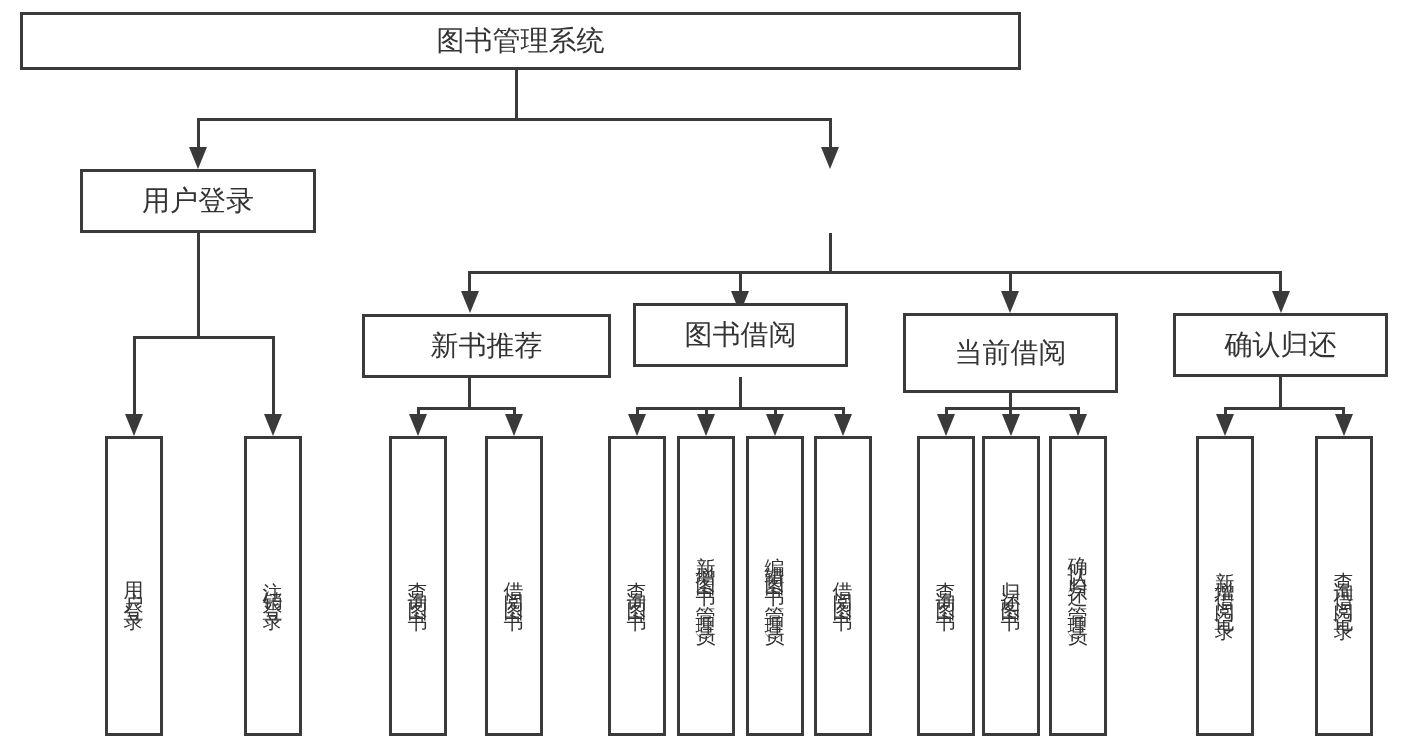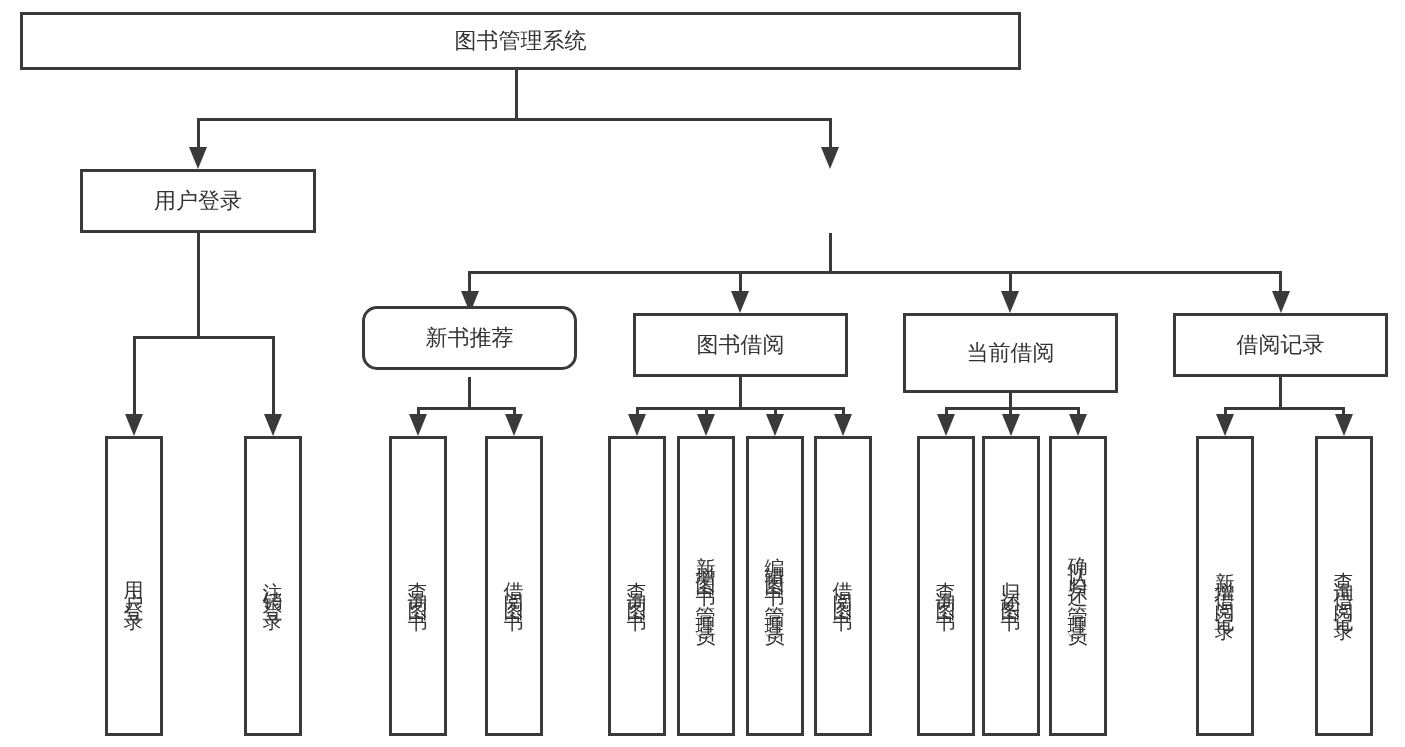--- a/index.html
+++ b/index.html
@@ -3,21 +3,21 @@
 <meta charset="utf-8">
 <style>
   html,body{margin:0;padding:0;background:#fff;}
   #canvas{
     position:relative;width:1405px;height:747px;background:#ffffff;
     font-family:"DejaVu Sans","Liberation Sans",sans-serif;overflow:hidden;
   }
   .box{
     position:absolute;background:#fff;border:3px solid #3a3a3a;box-sizing:border-box;
     display:flex;align-items:center;justify-content:center;
-    color:#333;font-size:22px;z-index:2;
+    color:#333;font-size:28px;z-index:2;
   }
   .vbox{font-size:20px;}
   .vtext{
     writing-mode:vertical-lr;text-orientation:mixed;
     letter-spacing:10px;line-height:1;color:#333;
   }
   .ln{position:absolute;background:#3a3a3a;z-index:1;display:block;}
   .ar{
     position:absolute;width:0;height:0;z-index:1;display:block;
     border-left:9px solid transparent;border-right:9px solid transparent;
@@ -60,31 +60,31 @@
   <i class="ln" style="left:468px;top:271px;width:814px;height:3px;"></i>
   <i class="ln" style="left:468px;top:273px;width:3px;height:20px;"></i>
   <i class="ln" style="left:739px;top:273px;width:3px;height:20px;"></i>
   <i class="ln" style="left:1009px;top:273px;width:3px;height:20px;"></i>
   <i class="ln" style="left:1279px;top:273px;width:3px;height:20px;"></i>
   <i class="ar" style="left:461px;top:291px;"></i>
   <i class="ar" style="left:731px;top:291px;"></i>
   <i class="ar" style="left:1001px;top:291px;"></i>
   <i class="ar" style="left:1272px;top:291px;"></i>
 
-  <div class="box" style="left:362px;top:306px;width:215px;height:64px;border-radius:15px;">
+  <div class="box" style="left:362px;top:314px;width:249px;height:64px;">
     <span>新书推荐</span>
   </div>
-  <div class="box" style="left:633px;top:313px;width:215px;height:64px;">
+  <div class="box" style="left:633px;top:303px;width:215px;height:64px;">
     <span>图书借阅</span>
   </div>
   <div class="box" style="left:903px;top:313px;width:215px;height:80px;">
     <span>当前借阅</span>
   </div>
   <div class="box" style="left:1173px;top:313px;width:215px;height:64px;">
-    <span>借阅记录</span>
+    <span>确认归还</span>
   </div>
 
   <i class="ln" style="left:468px;top:377px;width:3px;height:32px;"></i>
   <i class="ln" style="left:417px;top:407px;width:99px;height:3px;"></i>
   <i class="ln" style="left:417px;top:409px;width:3px;height:7px;"></i>
   <i class="ln" style="left:513px;top:409px;width:3px;height:7px;"></i>
   <i class="ar" style="left:409px;top:414px;"></i>
   <i class="ar" style="left:505px;top:414px;"></i>
 
   <i class="ln" style="left:739px;top:377px;width:3px;height:32px;"></i>

